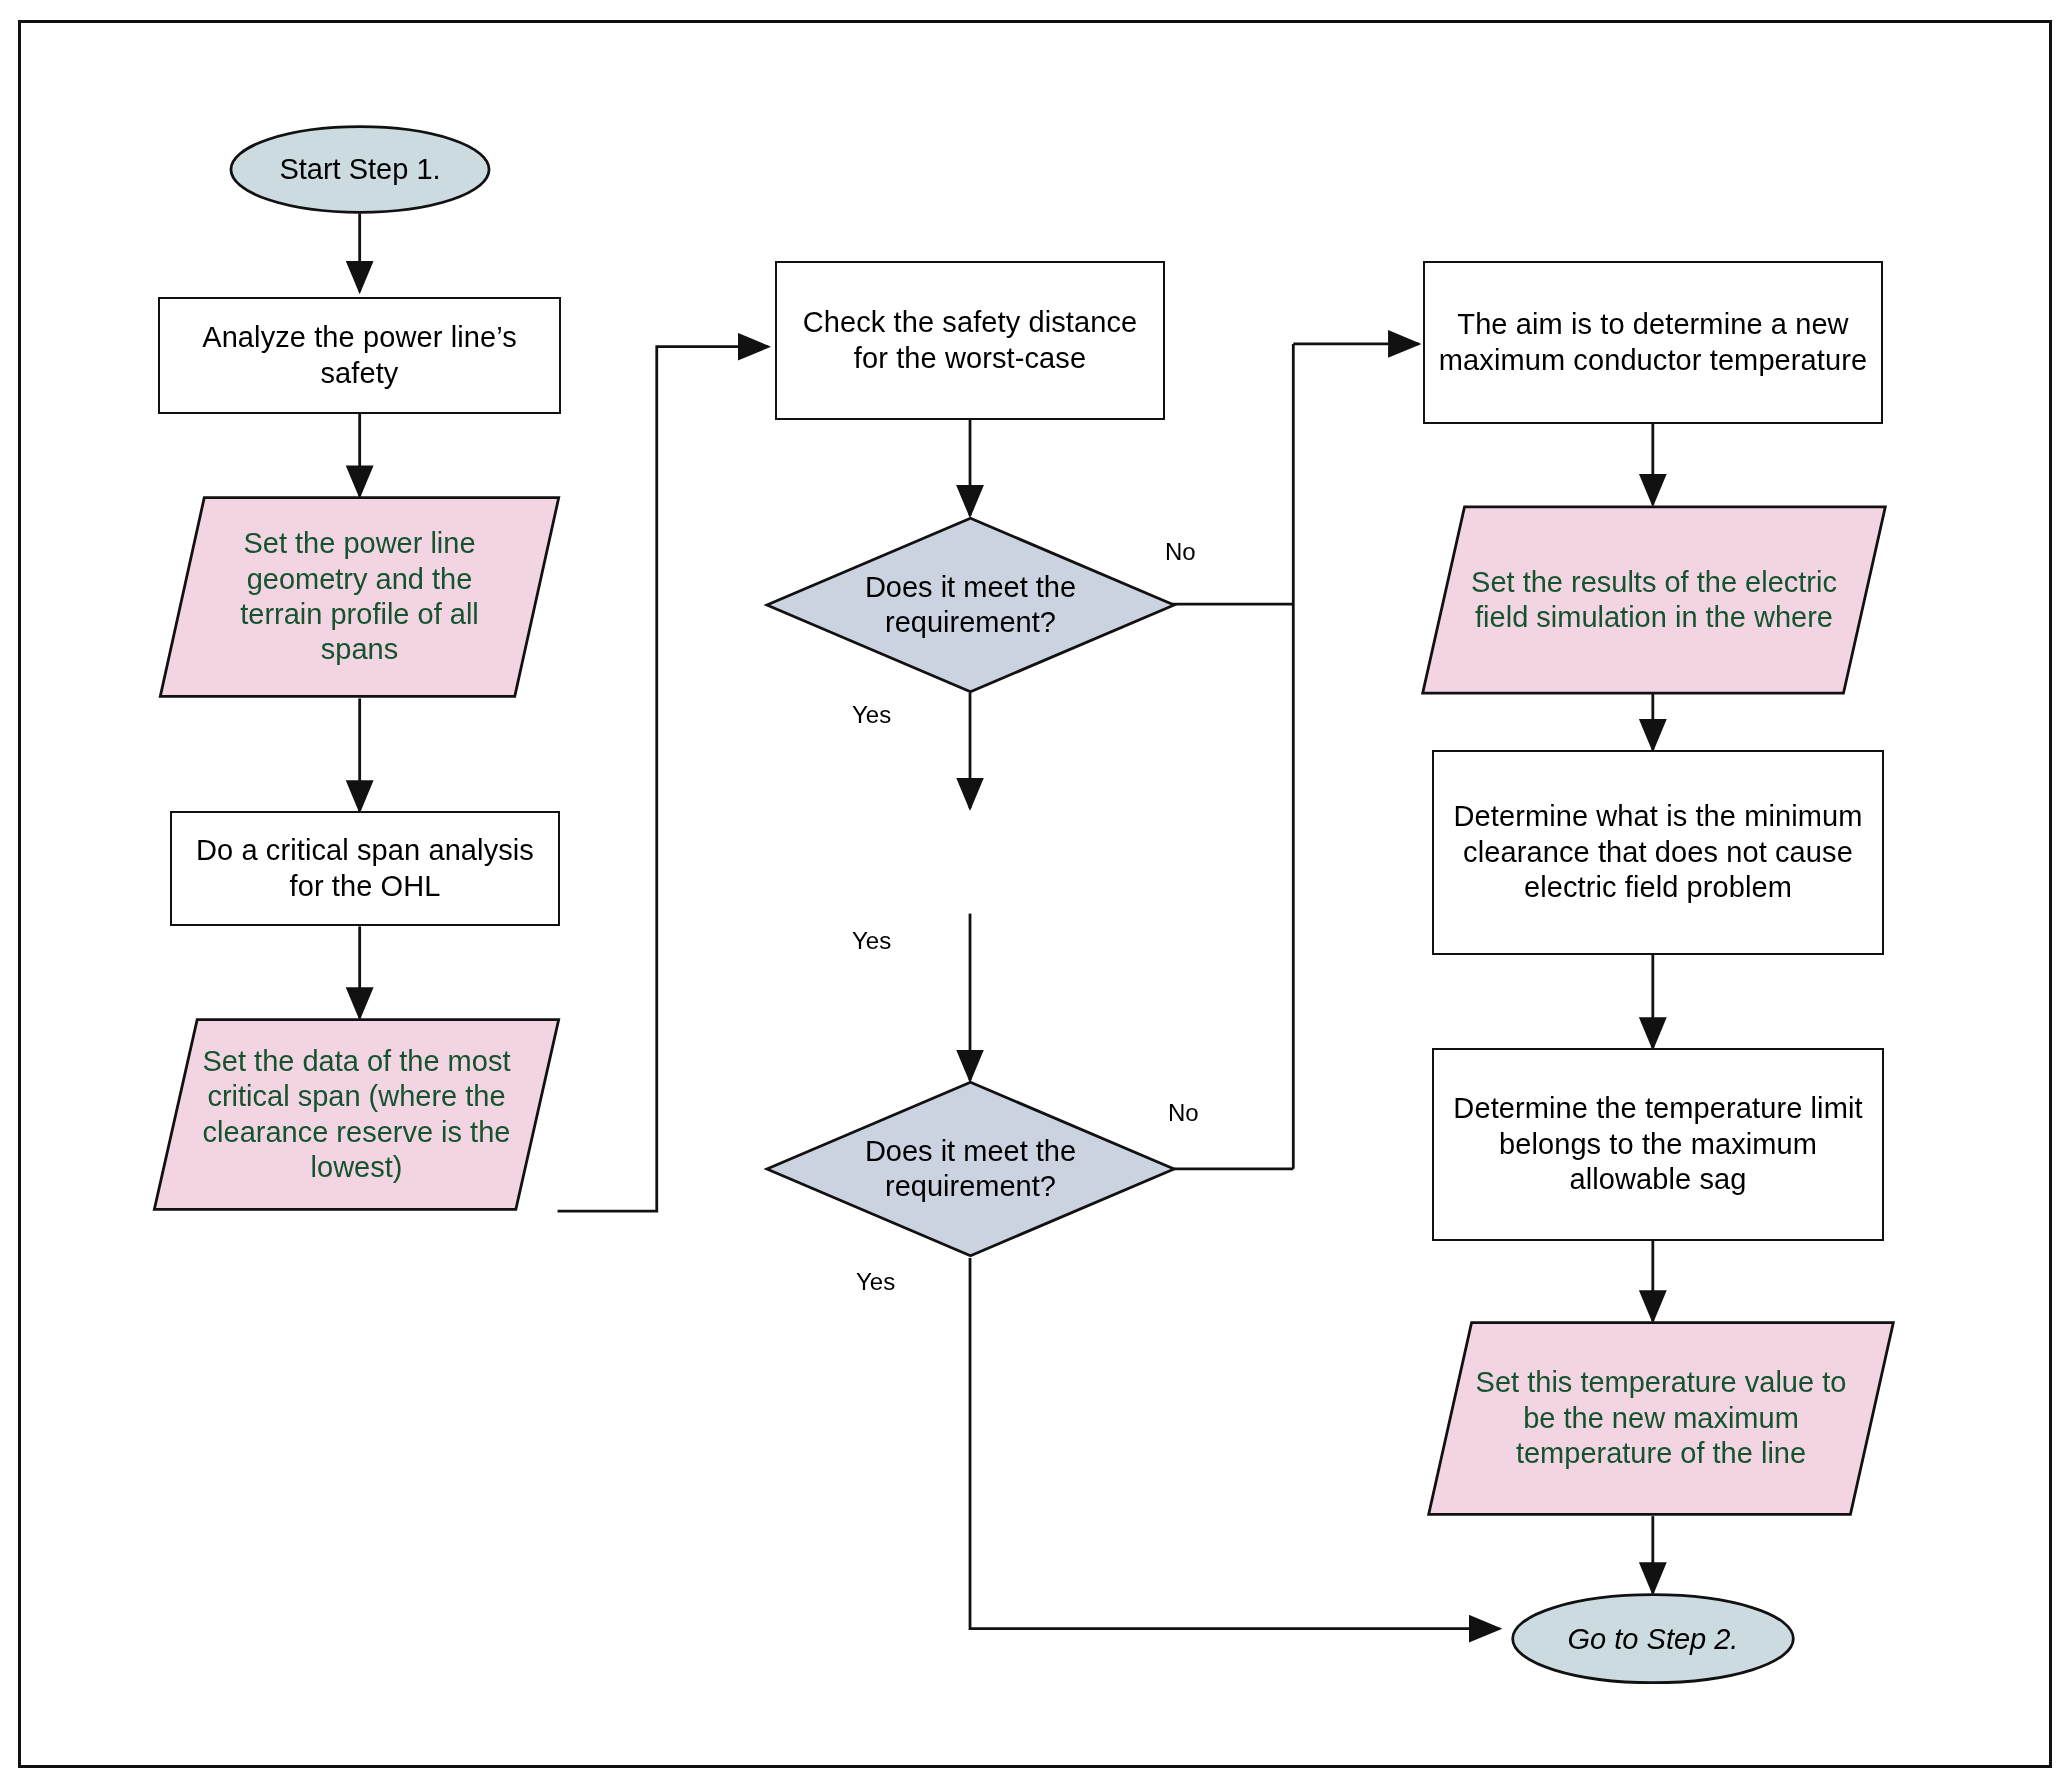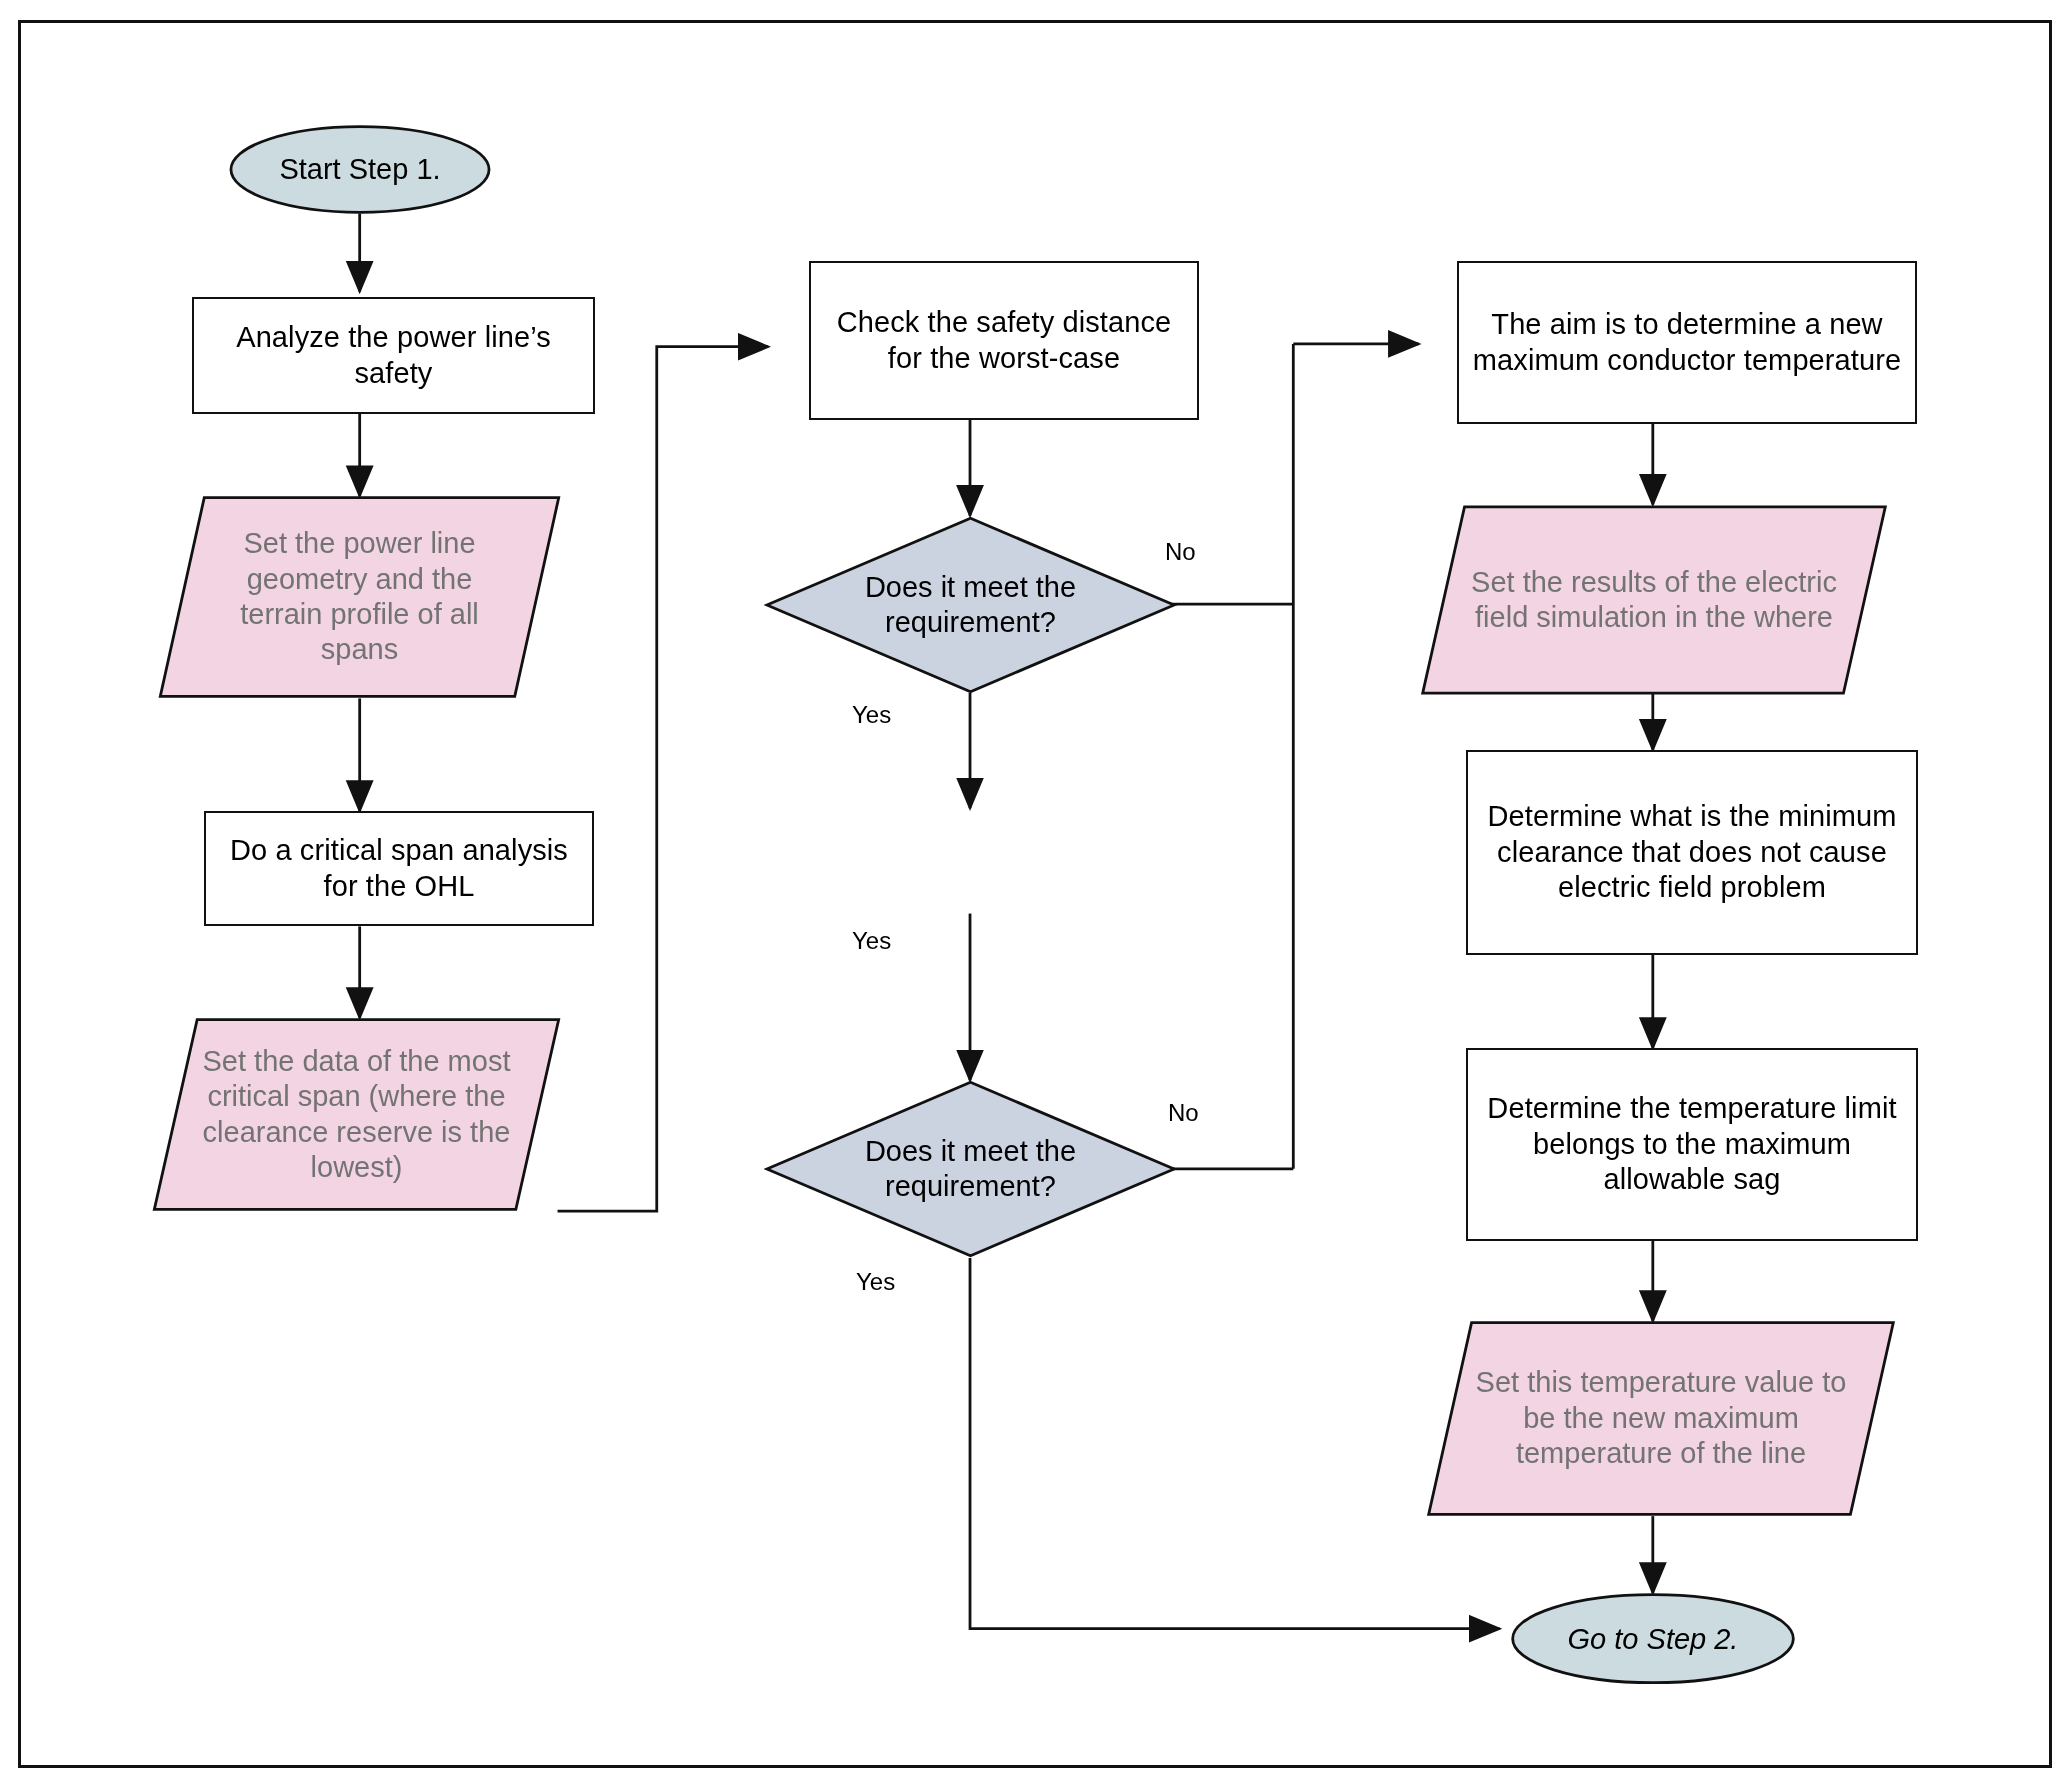--- a/index.html
+++ b/index.html
@@ -39,21 +39,20 @@
     position: absolute;
     box-sizing: border-box;
     display: flex;
     align-items: center;
     justify-content: center;
     text-align: center;
     color: #000000;
     font-size: 29px;
     line-height: 1.22;
     letter-spacing: 0.1px;
-    margin-left: 34px;
   }
   .proc {
     border: 2.8px solid #111111;
     background: #ffffff;
     padding: 3.3px 7.8px;
   }
   .io-wrap {
     position: absolute;
   }
   .io-wrap svg.para {
@@ -66,21 +65,21 @@
     left: 0;
     top: 0;
     width: 100%;
     height: 100%;
     display: flex;
     align-items: center;
     justify-content: center;
     text-align: center;
     font-size: 29px;
     line-height: 1.22;
-    color: #737373;
+    color: #14532d;
     box-sizing: border-box;
     padding: 2.2px 48px;
   }
   .dec-wrap { position: absolute; }
   .dec-wrap svg.dia { position: absolute; left:0; top:0; }
   .dec-text {
     position: absolute; left:0; top:0; width:100%; height:100%;
     display:flex; align-items:center; justify-content:center;
     text-align:center; font-size:29px; line-height:1.22; color:#000;
     box-sizing:border-box; padding: 2.2px 84px;

